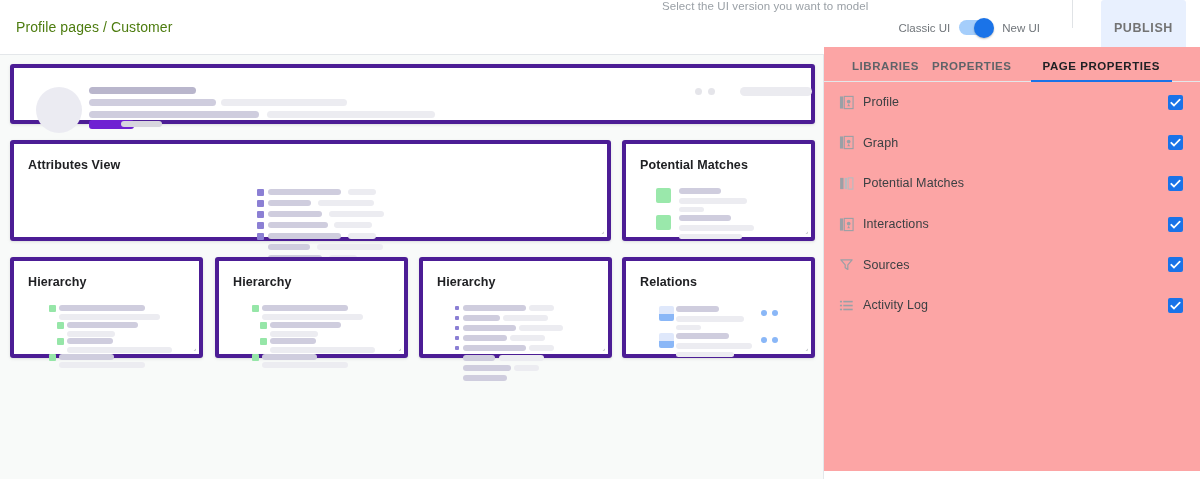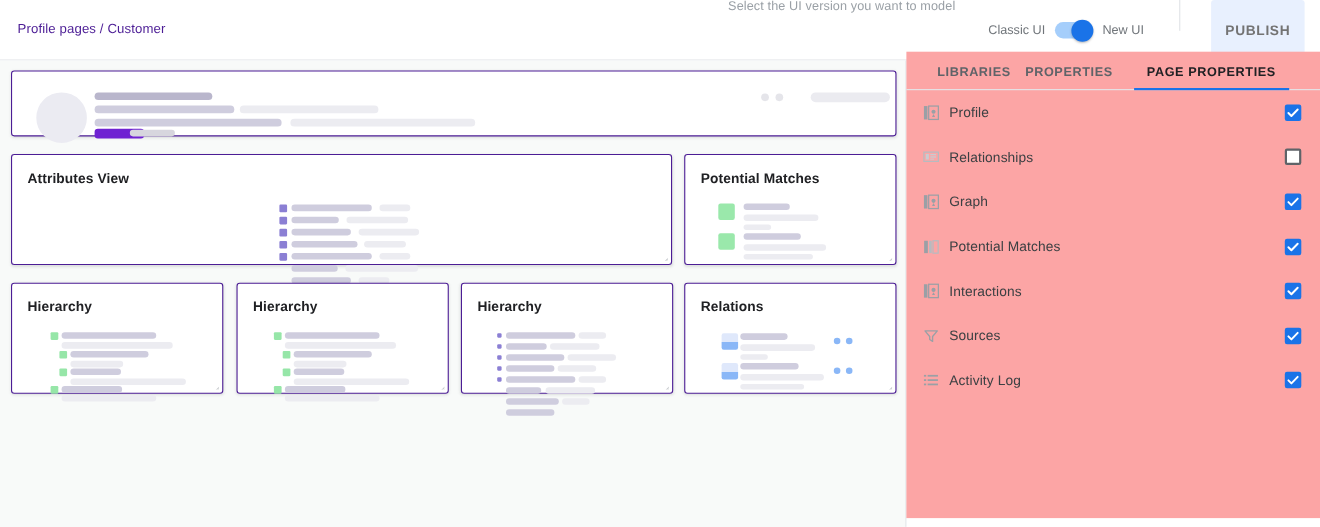--- a/index.html
+++ b/index.html
@@ -12,21 +12,21 @@
 
   
   .topbar {
     position: absolute; left: 0; top: 0; width: 1200px; height: 55px;
     background: #ffffff;
     border-bottom: 1px solid #e4e7ea;
     display: flex; align-items: center;
   }
   .breadcrumb {
     position: absolute; left: 16px; top: 19px;
-    font-size: 12px; color: #4c1d95; letter-spacing: .1px;
+    font-size: 14px; color: #4d7c0f; letter-spacing: .1px;
   }
   .topbar-right {
     position: absolute; right: 0; top: 0; height: 55px;
     display: flex; gap: 8px;
   }
   .ui-hint {
     font-size: 11.5px; color: #9aa0a6; letter-spacing: .1px;
   }
   .toggle-group {
     display: flex; align-items: center; gap: 9px; margin-left: 22px;
@@ -58,21 +58,21 @@
   .canvas {
     position: absolute; left: 0; top: 55px;
     width: 824px; height: 424px;
     background: #f8faf9;
     border-right: 1px solid #e4e7ea;
     overflow: hidden;
   }
   .card {
     position: absolute;
     background: #ffffff;
-    border: 1px solid #4c1d95;
+    border: 4px solid #4c1d95;
     border-radius: 3px;
     box-shadow: 0 1px 2px rgba(60,64,67,.10), 0 1px 4px rgba(60,64,67,.05);
   }
   .card-title {
     position: absolute; left: 14px; top: 14px;
     font-size: 12.5px; font-weight: bold; color: #202124;
     letter-spacing: .1px;
   }
   .resize-handle {
     position: absolute; right: 3px; bottom: 3px;
@@ -353,33 +353,20 @@
         </svg>
       </span>
       <span class="prop-label">Profile</span>
       <span class="checkbox on">
         <svg width="15" height="15" viewBox="0 0 16 16">
             <path d="M3.5 8.3 L6.4 11.2 L12.5 4.9" stroke="#fff" stroke-width="1.9" fill="none" stroke-linecap="round" stroke-linejoin="round"></path>
           </svg>
       </span>
     </div>
 
-    <div class="prop-row">
-      <span class="prop-icon">
-        <svg width="15" height="15" viewBox="0 0 16 16">
-          <rect x="1" y="3.5" width="14" height="9" fill="none" stroke="#b6bbc0" stroke-width="1.2"></rect>
-          <rect x="2.8" y="5.3" width="3" height="5.4" fill="#c8ccd1"></rect>
-          <rect x="7.2" y="5.3" width="5.5" height="1.3" fill="#c8ccd1"></rect>
-          <rect x="7.2" y="7.6" width="5.5" height="1.3" fill="#c8ccd1"></rect>
-          <rect x="7.2" y="9.8" width="3.5" height="1" fill="#c8ccd1"></rect>
-        </svg>
-      </span>
-      <span class="prop-label">Relationships</span>
-      <span class="checkbox off"></span>
-    </div>
 
     <div class="prop-row">
       <span class="prop-icon">
         <svg width="15" height="15" viewBox="0 0 16 16">
           <rect x="1" y="1.5" width="3.4" height="13" fill="#9aa0a6"></rect>
           <rect x="5.6" y="1.5" width="9.4" height="13" fill="none" stroke="#9aa0a6" stroke-width="1.2"></rect>
           <circle cx="10.3" cy="7" r="2" fill="#9aa0a6"></circle>
           <path d="M10.3 9.2 L8.8 12 L11.8 12 Z" fill="#9aa0a6"></path>
         </svg>
       </span>

